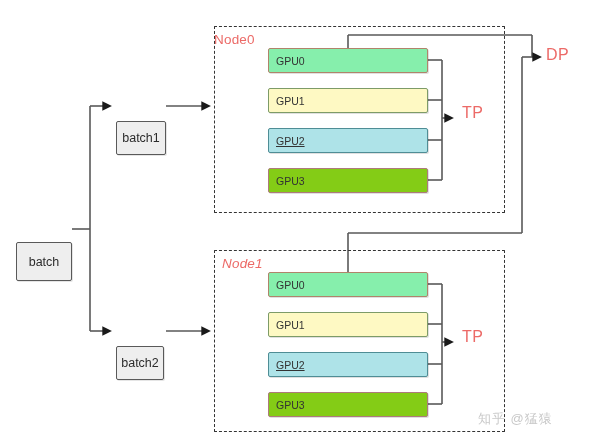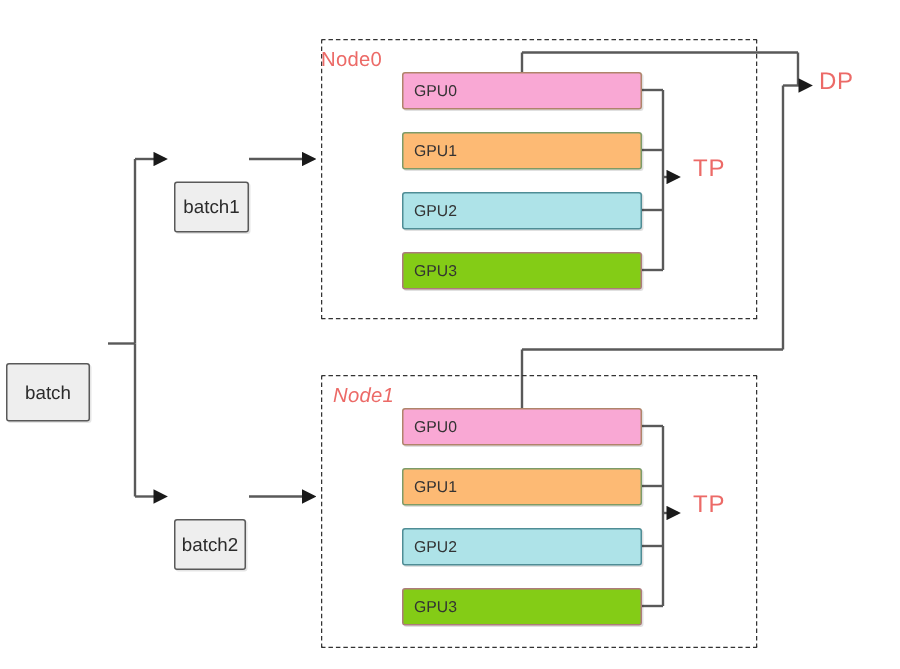--- a/index.html
+++ b/index.html
@@ -56,23 +56,23 @@
     box-sizing: border-box;
     border: 1.4px solid #7a7a7a;
     border-radius: 2px;
     display: flex;
     align-items: center;
     font-size: 10.5px;
     color: #333333;
     padding-left: 7px;
     box-shadow: 1px 1px 0 rgba(0,0,0,0.12);
   }
-  .gpu.c-orange { background: #f9a8d4; border-color: #b0846a; }
-  .gpu.c-green  { background: #fdba74; border-color: #7d9b68; }
-  .gpu.c-cyan   { background: #aee3e8; border-color: #4f8d95; }
+  .gpu.c-orange { background: #86efac; border-color: #b0846a; }
+  .gpu.c-green  { background: #fef9c3; border-color: #7d9b68; }
+  .gpu.c-cyan   { background: #aee3e8; border-color: #4f8d95; text-decoration: underline; }
   .gpu.c-pink   { background: #84cc16; border-color: #ad7b7b; }
   .tag {
     position: absolute;
     font-size: 16px;
     color: #ec6a67;
     font-weight: 400;
     letter-spacing: 0.5px;
   }
   .watermark {
     position: absolute;
@@ -127,21 +127,21 @@
       <path d="M 348 272 L 348 233"></path>
       <path d="M 348 233 L 522 233"></path>
       <path d="M 522 233 L 522 57"></path>
 
       <path d="M 532 35 L 532 57"></path>
       <path d="M 522 57 L 532 57"></path>
       <path d="M 532 57 L 540 57" marker-end="url(#arrow)"></path>
     </g>
   </svg>
 
-  <div class="box" style="left:4px; top:210px; width:56px; height:39px;">batch</div>
+  <div class="box" style="left:16px; top:210px; width:56px; height:39px;">batch</div>
   <div class="box" style="left:116px; top:89px; width:50px; height:34px;">batch1</div>
   <div class="box" style="left:116px; top:314px; width:48px; height:34px;">batch2</div>
 
   <div class="node-box" style="left:214px; top:26px; width:291px; height:187px;"></div>
   <div class="node-label" style="left:214px; top:32px;">Node0</div>
 
   <div class="gpu c-orange" style="left:268px; top:48px; width:160px; height:25px;">GPU0</div>
   <div class="gpu c-green" style="left:268px; top:88px; width:160px; height:25px;">GPU1</div>
   <div class="gpu c-cyan" style="left:268px; top:128px; width:160px; height:25px;">GPU2</div>
   <div class="gpu c-pink" style="left:268px; top:168px; width:160px; height:25px;">GPU3</div>
@@ -153,14 +153,15 @@
 
   <div class="gpu c-orange" style="left:268px; top:272px; width:160px; height:25px;">GPU0</div>
   <div class="gpu c-green" style="left:268px; top:312px; width:160px; height:25px;">GPU1</div>
   <div class="gpu c-cyan" style="left:268px; top:352px; width:160px; height:25px;">GPU2</div>
   <div class="gpu c-pink" style="left:268px; top:392px; width:160px; height:25px;">GPU3</div>
 
   <div class="tag" style="left:462px; top:328px;">TP</div>
 
   <div class="tag" style="left:546px; top:46px;">DP</div>
 
+  <div class="watermark" style="left:478px; top:410px;">知乎 @猛猿</div>
 
 </div>
 
 </body></html>

